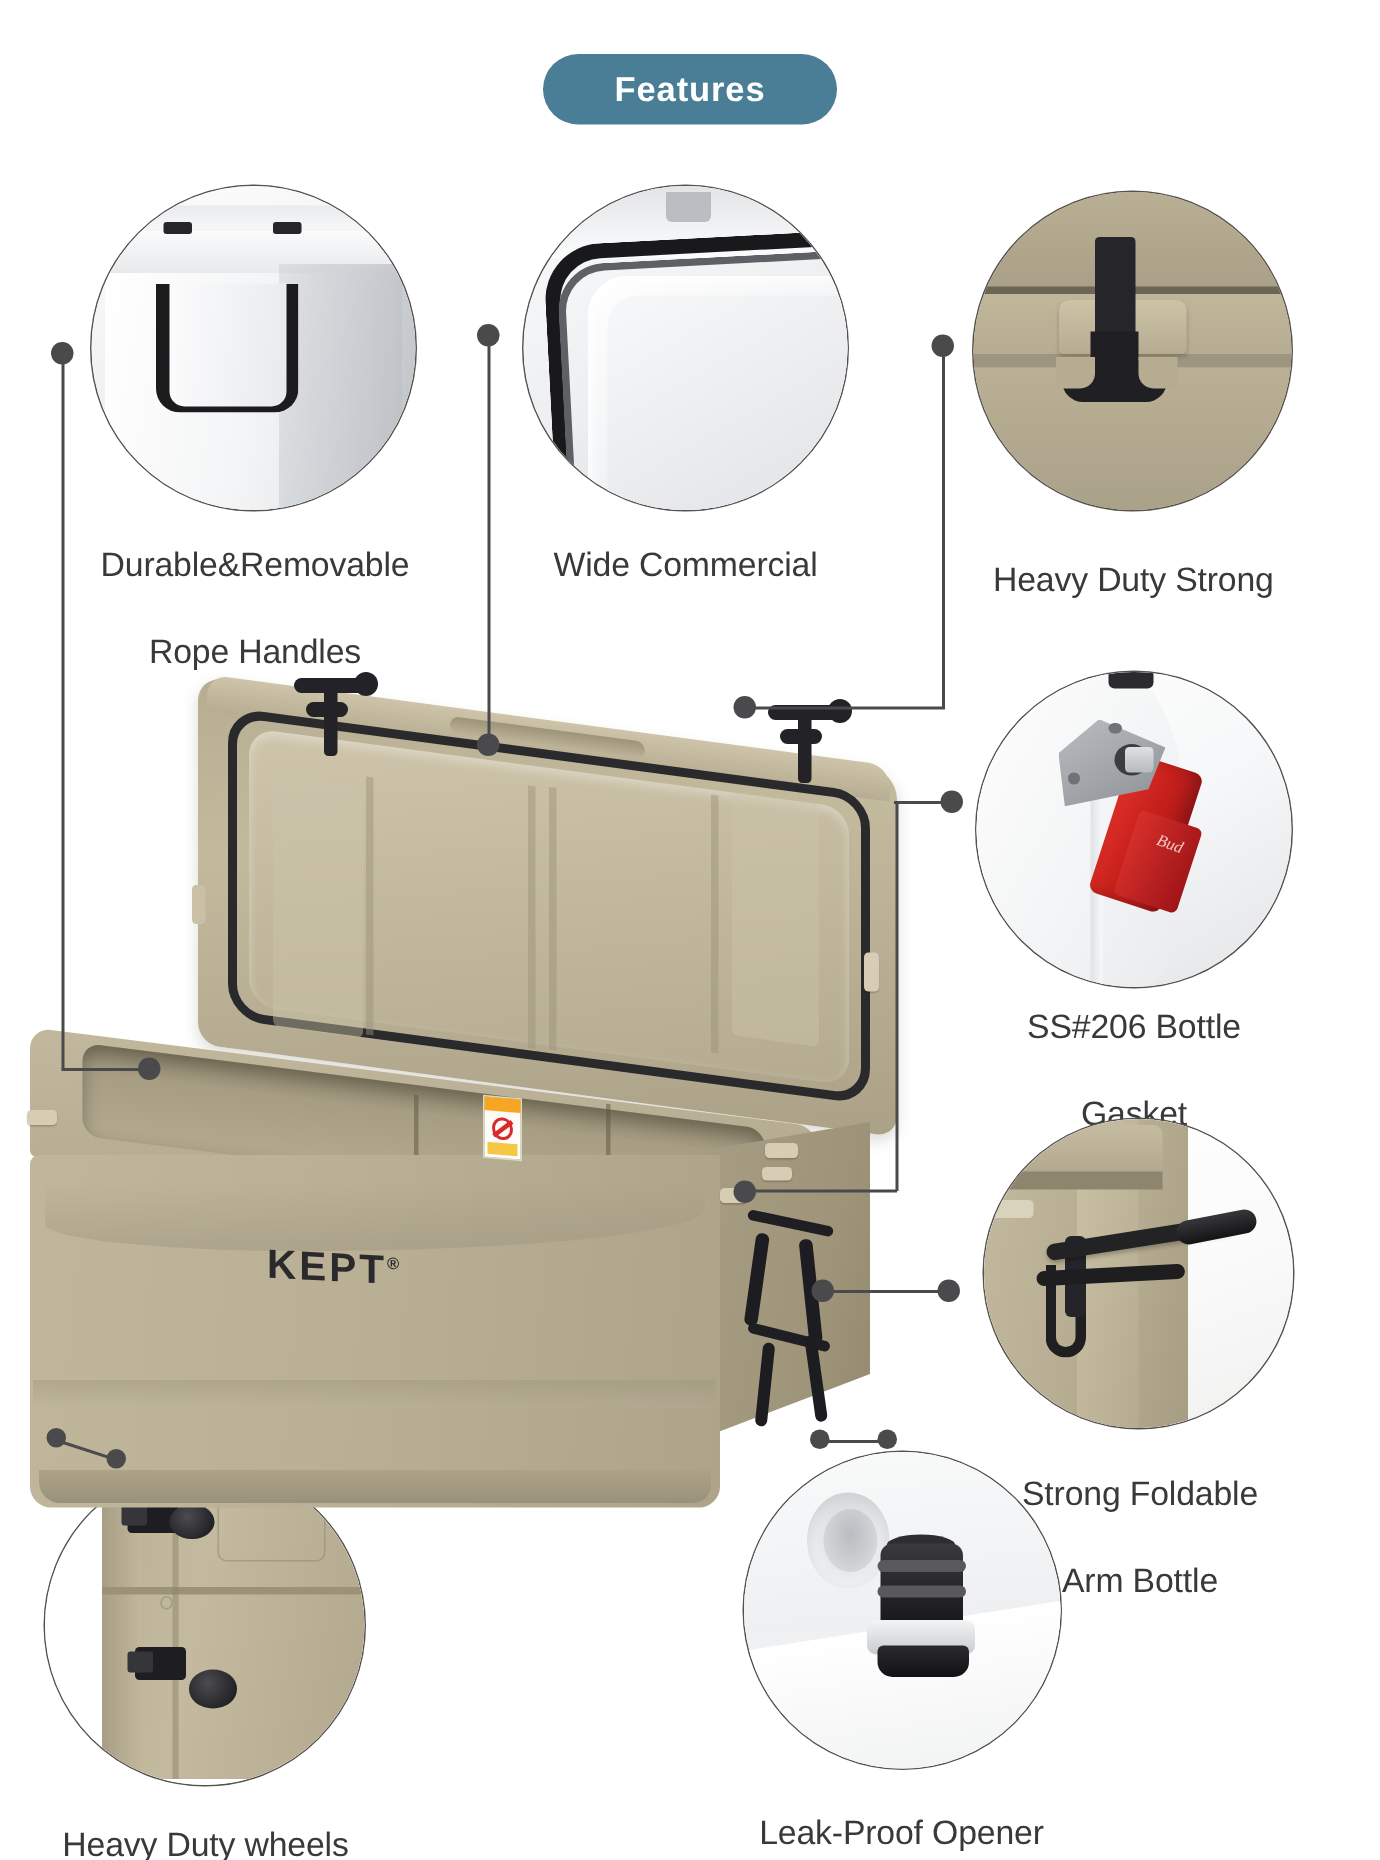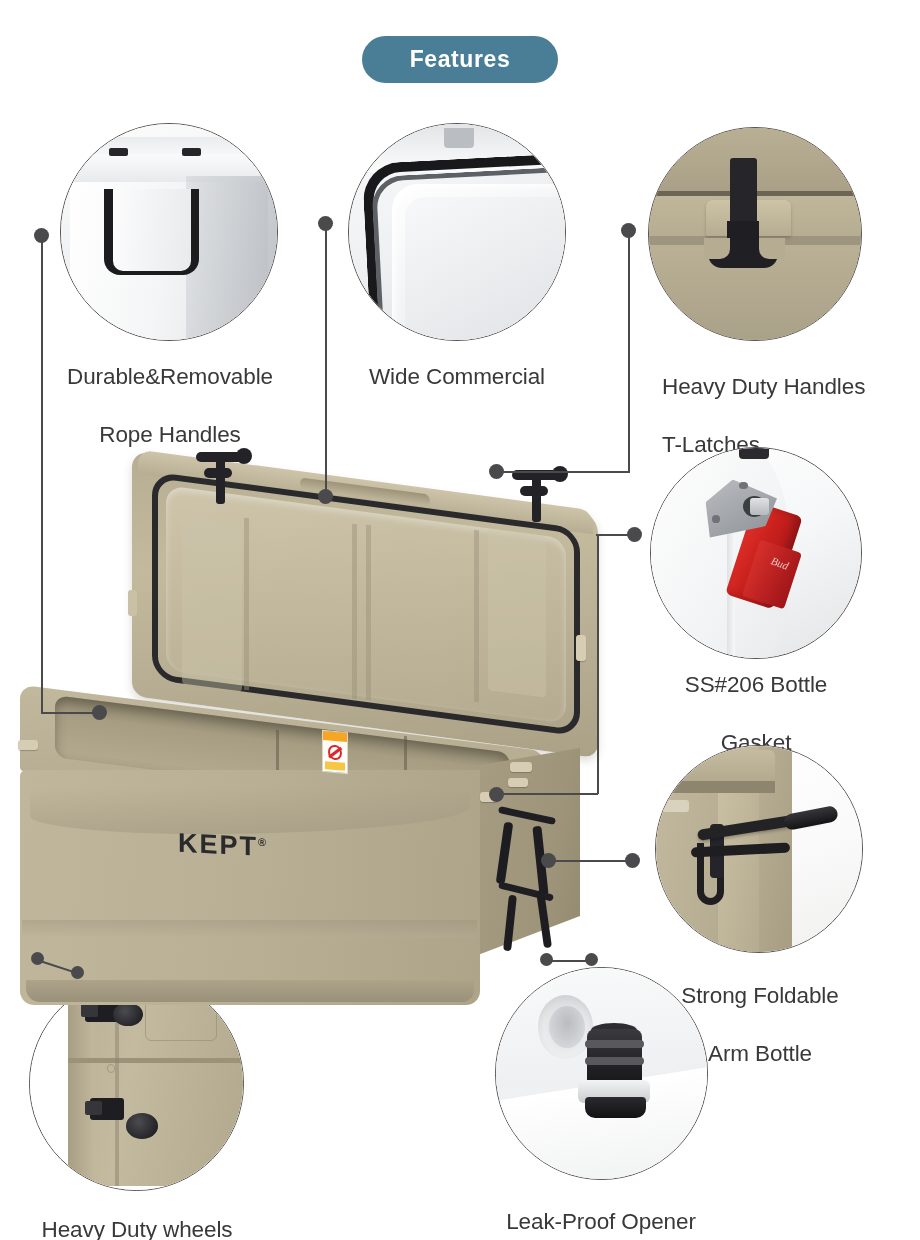--- a/index.html
+++ b/index.html
@@ -452,22 +452,21 @@
     <div class="ph tl-ridge"></div>
     <div class="ph tl-low"></div>
     <div class="ph tl-keeper"></div>
     <div class="ph tl-stem"></div>
     <div class="ph tl-stem2"></div>
     <div class="ph tl-foot"></div>
     <div class="ph tl-foot-l"></div>
     <div class="ph tl-foot-r"></div>
   </div>
   <div class="caption left" style="left:662px; top:343px; width:250px;">
-    <div>Heavy Duty Handles</div>
-    <div>T-Latches</div>
+    <div>Heavy Duty Strong</div>
   </div>
 </div>
 
 <div class="callout">
   <div class="circle-photo" style="left:650px; top:447px; width:212px; height:212px;">
     <div class="ph bo-bg"></div>
     <div class="ph bo-wall"></div>
     <div class="ph bo-edge"></div>
     <div class="ph bo-topnub"></div>
     <div class="ph bo-neck"></div>

